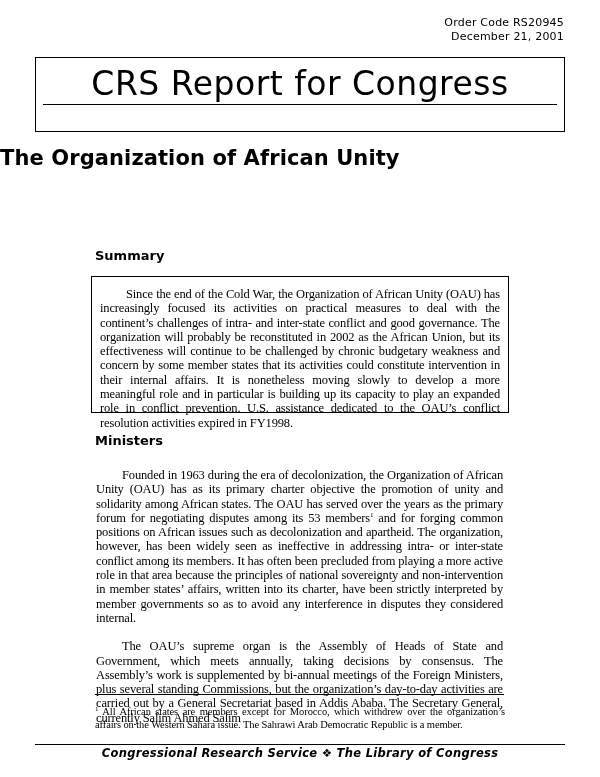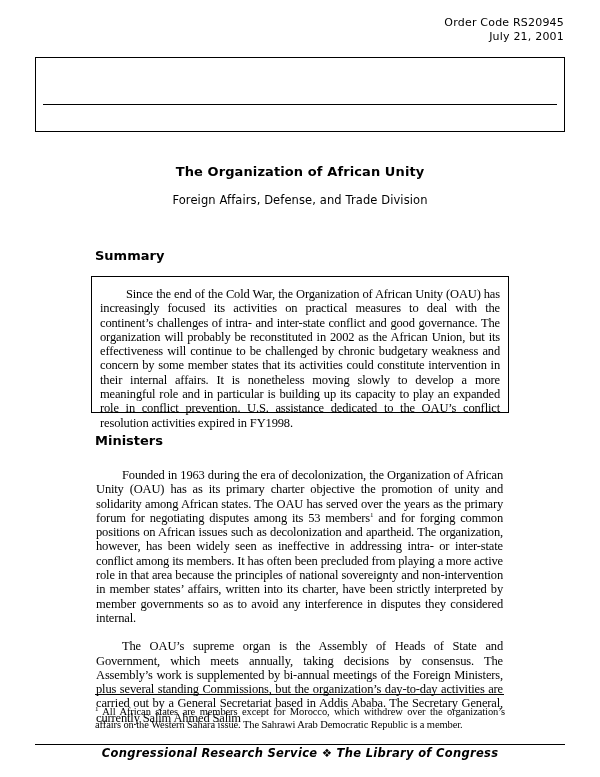--- a/index.html
+++ b/index.html
@@ -7,21 +7,21 @@
     .sans { font-family: "DejaVu Sans", "Liberation Sans", sans-serif; }
     .serif { font-family: "Liberation Serif", "DejaVu Serif", serif; }
 
     .order-block { position: absolute; right: 36px; top: 16px; text-align: right; font-size: 11px; line-height: 14px; letter-spacing: 0.2px; }
 
     .masthead { position: absolute; left: 35px; top: 57px; width: 528px; height: 73px; border: 1.2px solid #000; }
     .masthead .big { position: absolute; left: 0; right: 0; top: 6px; text-align: center; font-size: 33px; line-height: 40px; letter-spacing: 0.5px; font-weight: normal; }
     .masthead .rule { position: absolute; left: 7px; right: 7px; top: 46px; border-top: 1.2px solid #000; }
     .masthead .sub { position: absolute; left: 0; right: 0; top: 48px; text-align: center; font-size: 16px; line-height: 20px; letter-spacing: 0.4px; }
 
-    .doc-title { position: absolute; left: 0; right: 0; top: 164px; text-align: center; font-size: 13px; font-weight: bold; letter-spacing: 0.1px; }
+    .doc-title { position: absolute; left: 0; right: 0; top: 146px; font-size: 21px; font-weight: bold; letter-spacing: 0.1px; }
     .authors { position: absolute; left: 0; right: 0; top: 193px; text-align: center; font-size: 11.5px; line-height: 14px; letter-spacing: 0.1px; }
 
     .section-head { position: absolute; left: 95px; font-size: 13px; font-weight: bold; }
     .summary-head { top: 248px; }
     .background-head { top: 433px; }
 
     .summary-box { position: absolute; left: 91px; top: 276px; width: 418px; height: 137px; border: 1.2px solid #000; box-sizing: border-box; padding: 10px 8px 0 8px; }
     .para { font-size: 12.5px; line-height: 14.3px; text-align: justify; letter-spacing: -0.15px; text-indent: 26px; margin: 0; }
 
     .bg-text { position: absolute; left: 96px; top: 460px; width: 407px; margin-top: 8px; }
@@ -32,30 +32,30 @@
     .footnote { position: absolute; left: 95px; top: 706px; width: 410px; font-size: 10.5px; line-height: 12.5px; text-align: justify; letter-spacing: -0.1px; margin: 0; }
 
     .bottom-rule { position: absolute; left: 35px; right: 35px; top: 744px; border-top: 1.2px solid #000; }
     .bottom-line { position: absolute; left: 0; right: 0; top: 746px; text-align: center; font-size: 11.5px; font-weight: bold; font-style: italic; letter-spacing: 0.3px; }
   </style>
 </head>
 <body>
 
 <div class="order-block sans">
   <div>Order Code RS20945</div>
-  <div>July 21, 2001</div>
+  <div>December 21, 2001</div>
 </div>
 
 <div class="masthead sans">
+  <div class="big">CRS Report for Congress</div>
   <div class="rule"></div>
 </div>
 
 <div class="doc-title sans">The Organization of African Unity</div>
 <div class="authors sans">
-  <div>Foreign Affairs, Defense, and Trade Division</div>
 </div>
 
 <div class="section-head summary-head sans">Summary</div>
 <div class="summary-box serif">
   <p class="para">Since the end of the Cold War, the Organization of African Unity (OAU) has increasingly focused its activities on practical measures to deal with the continent’s challenges of intra- and inter-state conflict and good governance.  The organization will probably be reconstituted in 2002 as the African Union, but its effectiveness will continue to be challenged by chronic budgetary weakness and concern by some member states that its activities could constitute intervention in their internal affairs.  It is nonetheless moving slowly to develop a more meaningful role and in particular is building up its capacity to play an expanded role in conflict prevention.  U.S. assistance dedicated to the OAU’s conflict resolution activities expired in FY1998.</p>
 </div>
 
 <div class="section-head background-head sans">Ministers</div>
 <div class="bg-text serif">
   <p class="para"><span>Founded in 1963 during the era of decolonization, the Organization of African Unity (OAU) has as its primary charter objective the promotion of unity and solidarity among African states.   The OAU has served over the years as the primary forum for negotiating disputes among its 53 members</span><sup>1</sup><span> and for forging common positions on African issues such as decolonization and apartheid.  The organization, however, has been widely seen as ineffective in addressing intra- or inter-state conflict among its members.  It has often been precluded from playing a more active role in that area because the principles of national sovereignty and non-intervention in member states’ affairs, written into its charter, have been strictly interpreted by member governments so as to avoid any interference in disputes they considered internal.</span></p>

